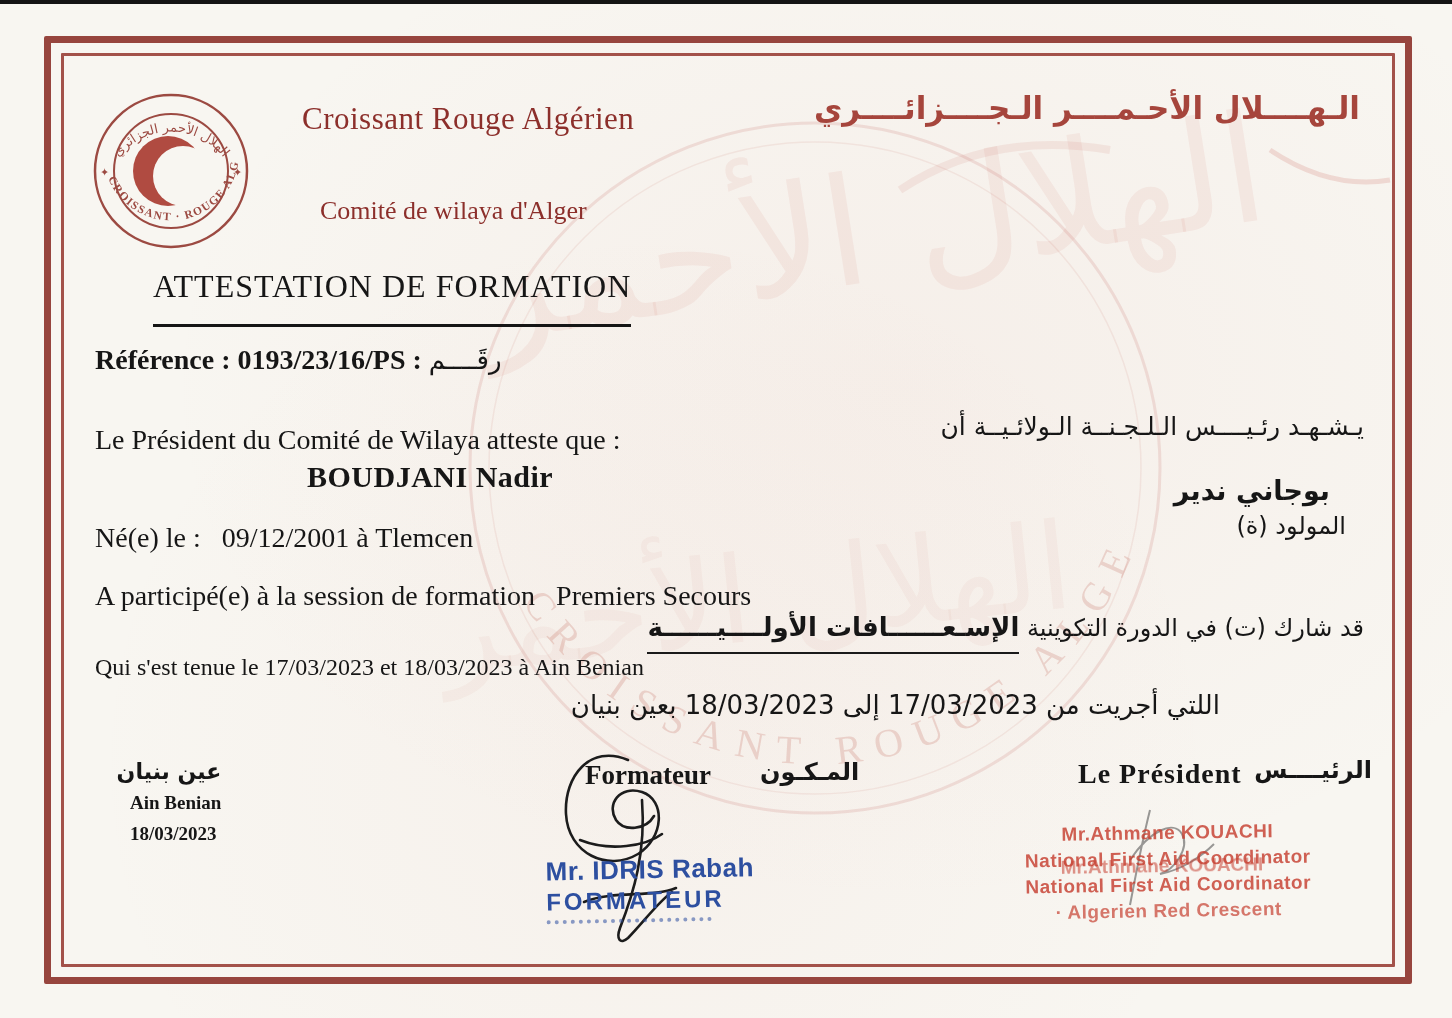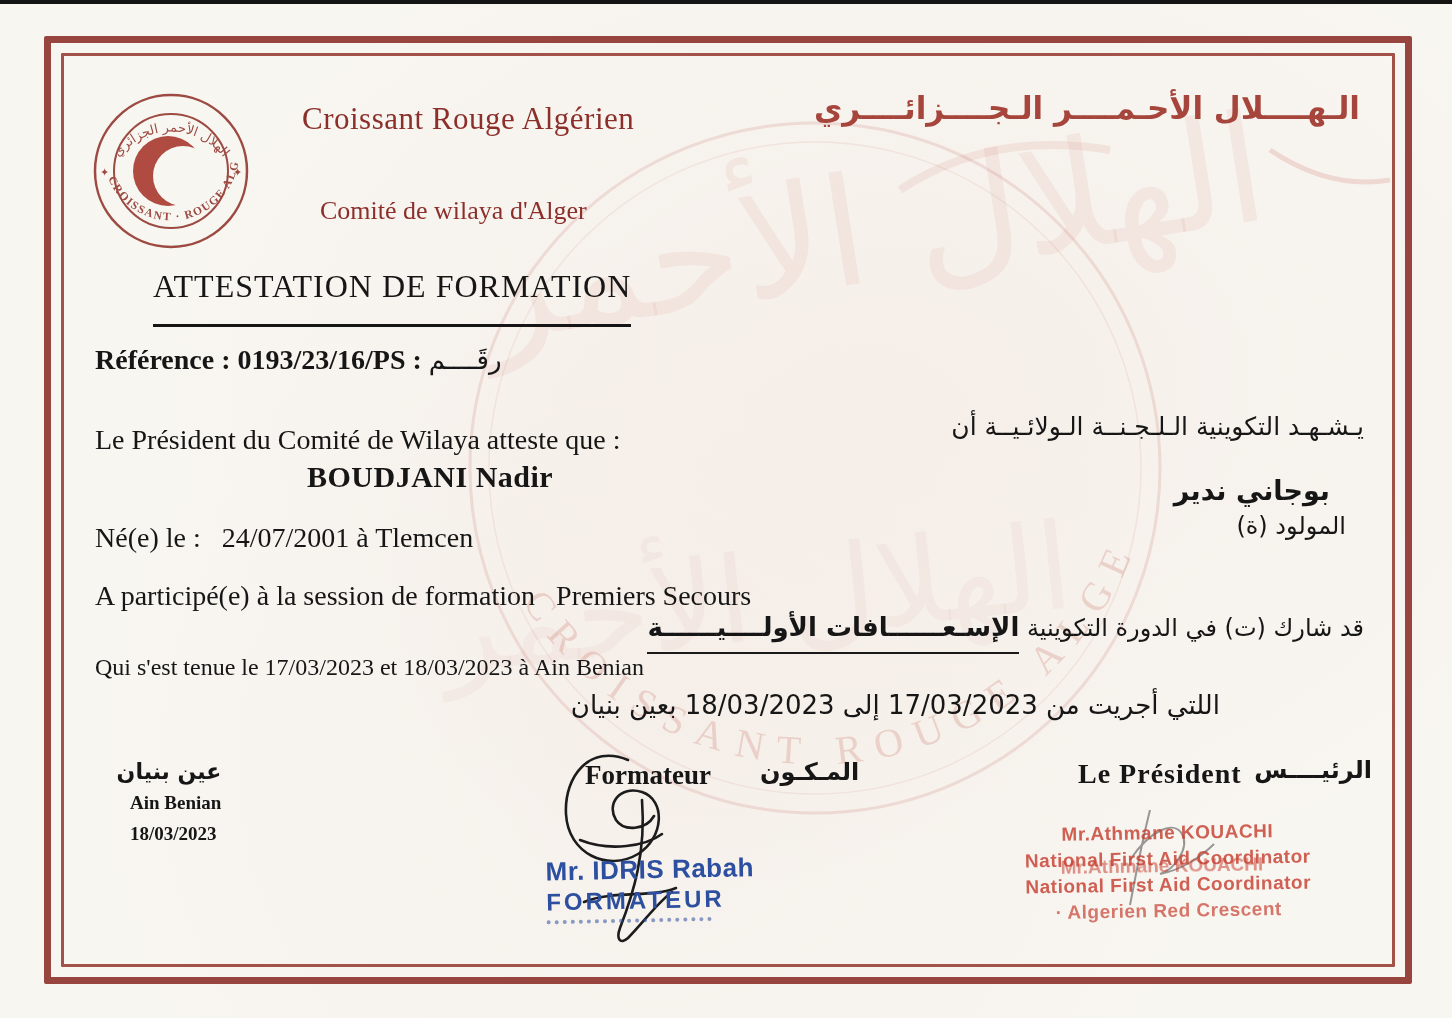--- a/index.html
+++ b/index.html
@@ -142,28 +142,28 @@
   <div class="abs hdr-ar-1 ar red-ar" dir="rtl">الـهــــلال الأحـمــــر الـجــــزائــــري</div>
 
   <div class="abs title-fr">ATTESTATION DE FORMATION</div>
 
   <div class="abs ref">
     <span>Référence : 0193/23/16/PS :</span>
     <span class="ar b" dir="rtl">رقَــــم</span>
   </div>
 
   <div class="abs attest-fr">Le Président du Comité de Wilaya atteste que :</div>
-  <div class="abs attest-ar ar" dir="rtl">يـشـهـد التكوينية الـلـجـنــة الـولائـيــة أن</div>
+  <div class="abs attest-ar ar" dir="rtl">يـشـهـد رئـيــــس الـلـجـنــة الـولائـيــة أن</div>
 
   <div class="abs name-fr">BOUDJANI Nadir</div>
   <div class="abs name-ar ar" dir="rtl">بوجاني ندير</div>
 
   <div class="abs born-fr">
     <span>Né(e) le :</span>&nbsp;&nbsp;
-    <span class="b">24/07/2001 à Tlemcen</span>
+    <span class="b">09/12/2001 à Tlemcen</span>
   </div>
   <div class="abs born-ar ar" dir="rtl">المولود (ة)</div>
 
   <div class="abs session-fr">
     <span>A participé(e) à la session de formation</span>&nbsp;&nbsp;
     <span class="b">Premiers Secours</span>
   </div>
   <div class="abs session-ar ar" dir="rtl">
     <span>قد شارك (ت) في الدورة التكوينية</span>
     <span class="course ar" dir="rtl">الإسـعــــــافات الأولــــيــــــة</span>

